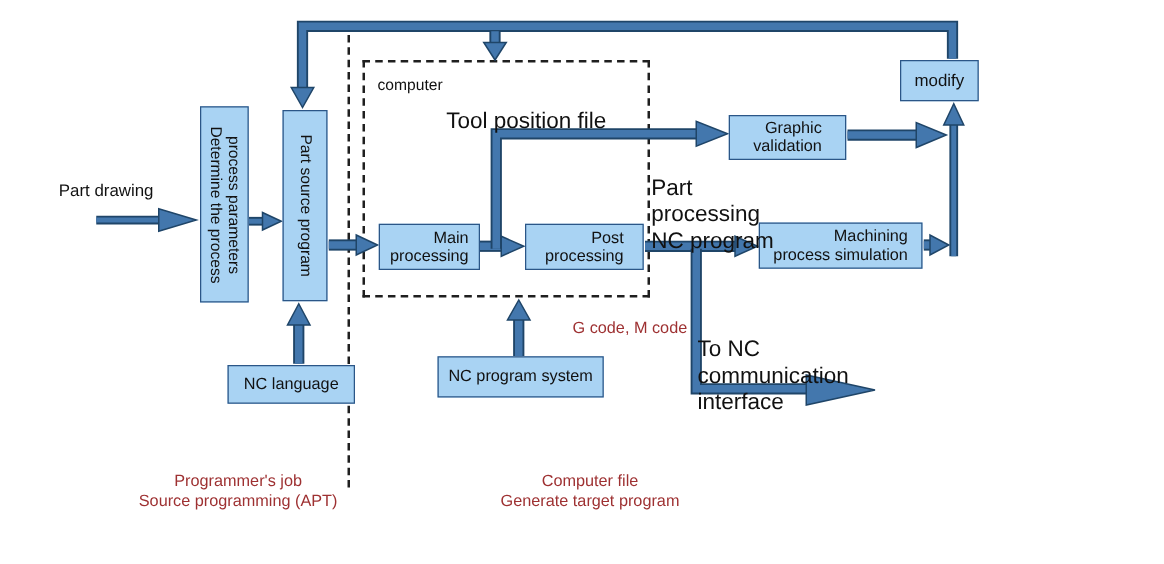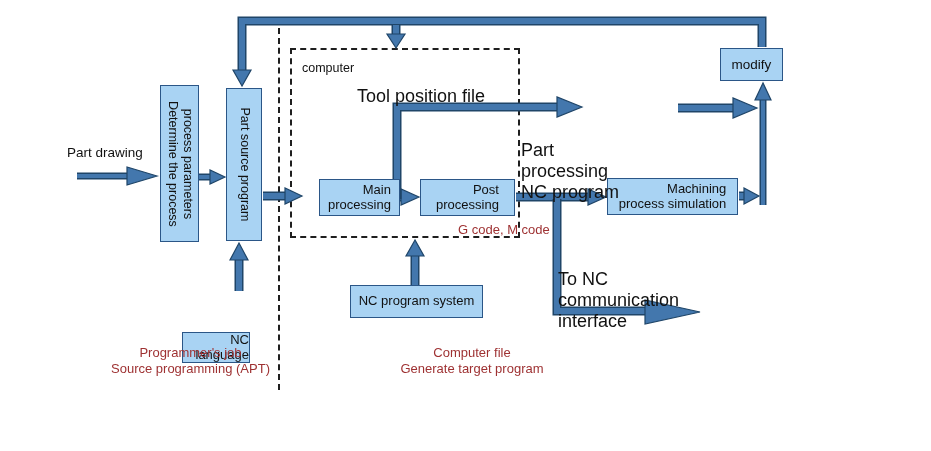--- a/index.html
+++ b/index.html
@@ -17,21 +17,21 @@
   .vbox{position:absolute;background:var(--box-fill,#A9D3F3);
     border:1.5px solid var(--box-border,#2B5687);
     display:flex;align-items:center;justify-content:center;box-sizing:border-box;}
   .vbox .vtext{
     transform:rotate(90deg);font-size:12.5px;line-height:1.2;text-align:center;
     white-space:pre-line;flex:none;color:#111;
   }
   .lbl{position:absolute;font-size:18px;line-height:1.18;white-space:pre-line;color:#111;}
   .lbl.center{text-align:left;}
   .red{position:absolute;font-size:13px;line-height:1.25;text-align:center;
-    white-space:pre-line;color:var(--annotation-red,#9E3132);}
+    white-space:pre-line;color:var(--annotation-red,#9E3132);margin-top:32px;}
   .dashed-box{position:absolute;border:2px dashed #1f1f1f;box-sizing:border-box;}
   .dashed-line{position:absolute;border-left:2px dashed #1f1f1f;width:0;}
   svg{position:absolute;left:0;top:0;}
   .bar-outer{fill:none;stroke:var(--arrow-dark,#1F4568);stroke-width:9;stroke-linejoin:miter;}
   .bar-inner{fill:none;stroke:var(--arrow-fill,#4377AD);stroke-width:6;stroke-linejoin:miter;}
   .thin-outer{fill:none;stroke:var(--arrow-dark,#1F4568);stroke-width:7;}
   .thin-inner{fill:none;stroke:var(--arrow-fill,#4377AD);stroke-width:4;}
   .head{fill:var(--arrow-fill,#4377AD);stroke:var(--arrow-dark,#1F4568);stroke-width:1.2;}
 </style>
 </head>
@@ -129,37 +129,39 @@
 
   <div class="vbox" style="left:160px;top:85px;width:39px;height:157px;">
     <div class="vtext" style="width:157px;">process parameters
 Determine the process</div>
   </div>
 
   <div class="vbox" style="left:226px;top:88px;width:36px;height:153px;">
     <div class="vtext" style="width:153px;">Part source program</div>
   </div>
 
-  <div class="box" style="left:303px;top:179px;width:81px;height:37px;margin-left:16px;">Main
+  <div class="box" style="left:303px;top:179px;width:81px;height:37px;">Main
 processing</div>
 
   <div class="box" style="left:420px;top:179px;width:95px;height:37px;">Post
 processing</div>
 
+  <div class="box" style="left:583px;top:92px;width:94px;height:36px;">Graphic
+validation</div>
 
   <div class="box" style="left:607px;top:178px;width:131px;height:37px;">Machining
 process simulation</div>
 
   <div class="box" style="left:720px;top:48px;width:63px;height:33px;font-size:13.5px;">modify</div>
 
-  <div class="box" style="left:182px;top:292px;width:68px;height:31px;margin-top:40px;">NC language</div>
+  <div class="box" style="left:182px;top:292px;width:102px;height:31px;">NC language</div>
 
   <div class="box" style="left:350px;top:285px;width:133px;height:33px;">NC program system</div>
 
-  <div class="lbl" style="left:47px;top:145px;font-size:13.5px;margin-left:20px;">Part drawing</div>
+  <div class="lbl" style="left:47px;top:145px;font-size:13.5px;">Part drawing</div>
 
   <div class="lbl" style="left:302px;top:61px;font-size:12.5px;">computer</div>
 
   <div class="lbl" style="left:357px;top:86px;">Tool position file</div>
 
   <div class="lbl center" style="left:521px;top:140px;width:100px;">Part processing
 NC program</div>
 
   <div class="lbl center" style="left:558px;top:269px;width:145px;">To NC communication
 interface</div>

